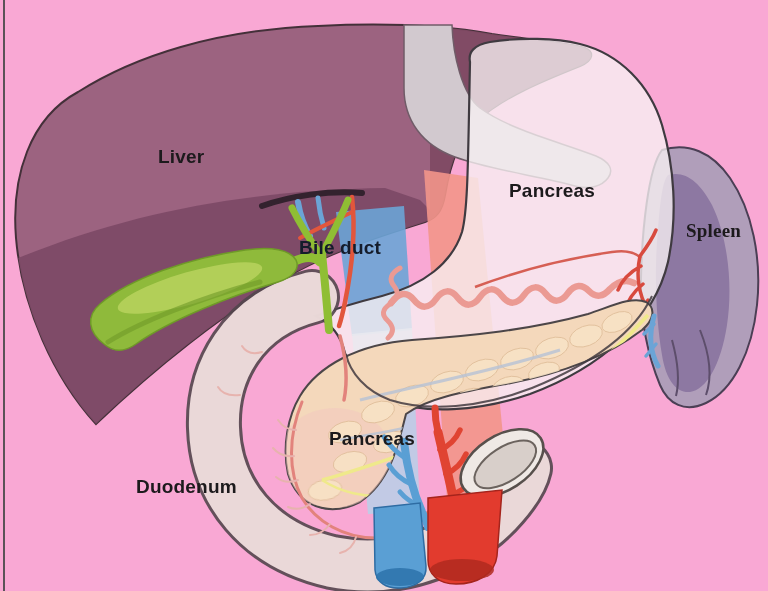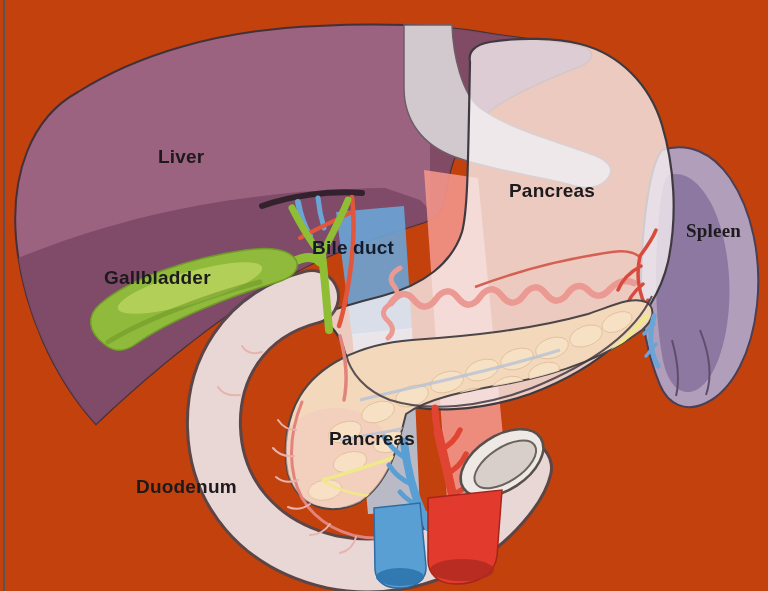--- a/index.html
+++ b/index.html
@@ -1,28 +1,28 @@
 <!DOCTYPE html>
 <html><head>
 <meta charset="utf-8">
 <style>
   html,body{margin:0;padding:0;background:#f1ecea;}
   .stage{
-    position:relative;width:768px;height:591px;background:#c2410c;
+    position:relative;width:768px;height:591px;background:#f9a8d4;
     overflow:hidden;font-family:"Liberation Sans",sans-serif;
   }
   .edge-line{position:absolute;left:3px;top:0;width:2px;height:591px;background:#5b5257;}
   svg{position:absolute;left:0;top:0;}
   .organ-label{
     position:absolute;font-weight:bold;font-size:19px;line-height:20px;
     color:#1c1a1c;letter-spacing:.2px;white-space:nowrap;
   }
   .lbl-liver{left:158px;top:147px;}
   .lbl-gallbladder{left:104px;top:268px;}
-  .lbl-bileduct{left:312px;top:238px;color:#141c2b;text-align:right;}
+  .lbl-bileduct{left:299px;top:238px;color:#141c2b;text-align:right;}
   .lbl-stomach{left:509px;top:181px;}
   .lbl-spleen{left:686px;top:221px;font-family:Liberation Serif, serif;}
   .lbl-pancreas{left:286px;top:429px;padding-left:43px;}
   .lbl-duodenum{left:136px;top:477px;}
 </style>
 </head>
 <body>
 
 <div class="stage">
   <div class="edge-line"></div>
@@ -175,19 +175,18 @@
       </g>
       <g>
         <path d="M 104,344 C 88,332 86,316 100,304 C 130,278 190,258 245,250 C 272,246 290,250 296,260 C 300,268 294,277 278,282 C 230,296 170,320 136,344 C 122,354 112,351 104,344 Z" stroke="#6f9a28" stroke-width="1.5" fill="#8fba3b"></path>
         <ellipse cx="190" cy="288" rx="75" ry="16" transform="rotate(-16 190 288)" opacity="0.85" fill="#b8d25e"></ellipse>
         <path fill="none" stroke="#6f9a28" stroke-width="5" opacity="0.6" stroke-linecap="round" d="M 108,342 C 140,322 200,298 260,282"></path>
       </g>
     </g>
   </svg>
 
   <div class="organ-label lbl-liver">Liver</div>
-  <div class="organ-label lbl-gallbladder">Gallbladder</div>
   <div class="organ-label lbl-bileduct">Bile duct</div>
   <div class="organ-label lbl-stomach">Pancreas</div>
   <div class="organ-label lbl-spleen">Spleen</div>
   <div class="organ-label lbl-pancreas">Pancreas</div>
   <div class="organ-label lbl-duodenum">Duodenum</div>
 </div>
 
 </body></html>

